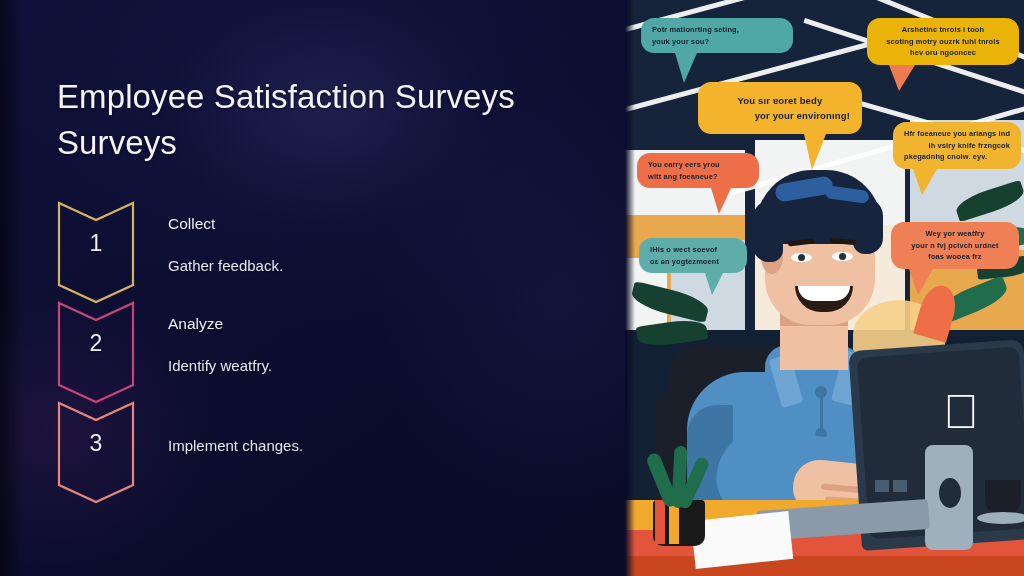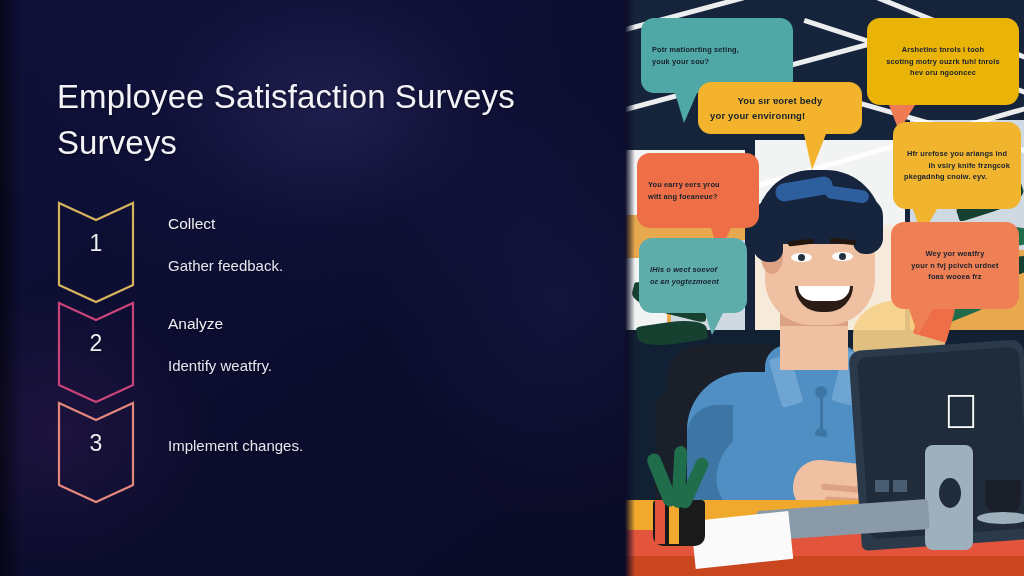--- a/index.html
+++ b/index.html
@@ -122,21 +122,21 @@
   .diag {
     background: #ffffff;
     transform-origin: left top;
     opacity: .92;
   }
 
   
   .bubble {
     position: absolute;
     border-radius: 13px;
-    padding: 26px 11px;
+    padding: 6px 11px;
     box-sizing: border-box;
     color: #17212e;
     font-size: 7.4px;
     line-height: 11.5px;
     font-weight: 700;
     letter-spacing: .15px;
   }
   .bubble .ln { white-space: nowrap; }
   .tail {
     position: absolute;
@@ -336,38 +336,38 @@
 
       <div class="bubble b-orange" style="left:242px;top:18px;width:152px;">
         <div class="ln" style="text-align:center">Arshetinc tnrols i tooh</div>
         <div class="ln" style="text-align:center">scoting motry ouzrk fuhl tnrols</div>
         <div class="ln" style="text-align:center">hev oru ngooncec</div>
         <div class="tail" style="left:22px;top:100%;border-left:10px solid transparent;border-right:16px solid transparent;border-top:26px solid #ef7b52;"></div>
       </div>
 
       <div class="bubble b-amber" style="left:73px;top:82px;width:164px;font-size:9.5px;line-height:15px;padding:11px 12px;">
         <div class="ln" style="text-align:center">You sır ɐoret bedy</div>
-        <div class="ln" style="text-align:left">yor your environıng!</div>
+        <div class="ln" style="text-align:right">yor your environıng!</div>
         <div class="tail" style="left:106px;top:100%;border-left:8px solid transparent;border-right:14px solid transparent;border-top:36px solid #f3b32c;"></div>
       </div>
 
       <div class="bubble b-orange2" style="left:12px;top:153px;width:122px;">
         <div class="ln">You earry eers yrou</div>
         <div class="ln">witt ang foeaneue?</div>
         <div class="tail" style="left:74px;top:100%;border-left:8px solid transparent;border-right:12px solid transparent;border-top:26px solid #ee6f47;"></div>
       </div>
 
       <div class="bubble b-amber2" style="left:268px;top:122px;width:128px;">
-        <div class="ln" style="text-align:center">Hfr urefose you ariangs ind</div>
+        <div class="ln" style="text-align:center">Hfr foeaneue you ariangs ind</div>
         <div class="ln" style="text-align:right">ih vsiry knife frzngcok</div>
         <div class="ln" style="text-align:left">pkegadnhg cnoiw. eyv.</div>
         <div class="tail" style="left:20px;top:100%;border-left:9px solid transparent;border-right:15px solid transparent;border-top:26px solid #f0b42f;"></div>
       </div>
 
-      <div class="bubble b-teal2" style="left:14px;top:238px;width:108px;font-style:italic;">
+      <div class="bubble b-teal2" style="left:14px;top:238px;width:108px;">
         <div class="ln">lHis o wect soevof</div>
         <div class="ln">oɛ ɕn yogtezmoent</div>
         <div class="tail" style="left:66px;top:100%;border-left:7px solid transparent;border-right:11px solid transparent;border-top:22px solid #5fadaa;"></div>
       </div>
 
       <div class="bubble b-orange3" style="left:266px;top:222px;width:128px;">
         <div class="ln" style="text-align:center">Wey yor weatfry</div>
         <div class="ln" style="text-align:center">your n fvj pcivch urdnet</div>
         <div class="ln" style="text-align:center">foas wooea frz</div>
         <div class="tail" style="left:18px;top:100%;border-left:9px solid transparent;border-right:15px solid transparent;border-top:26px solid #ef7f54;"></div>

